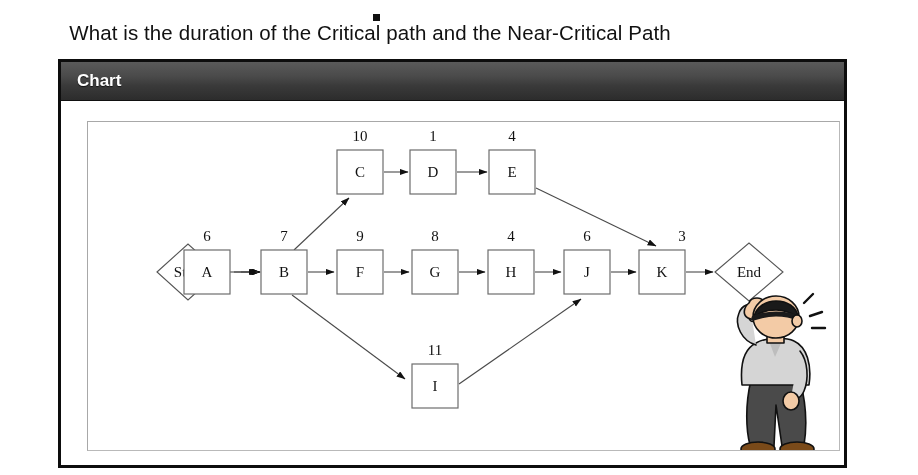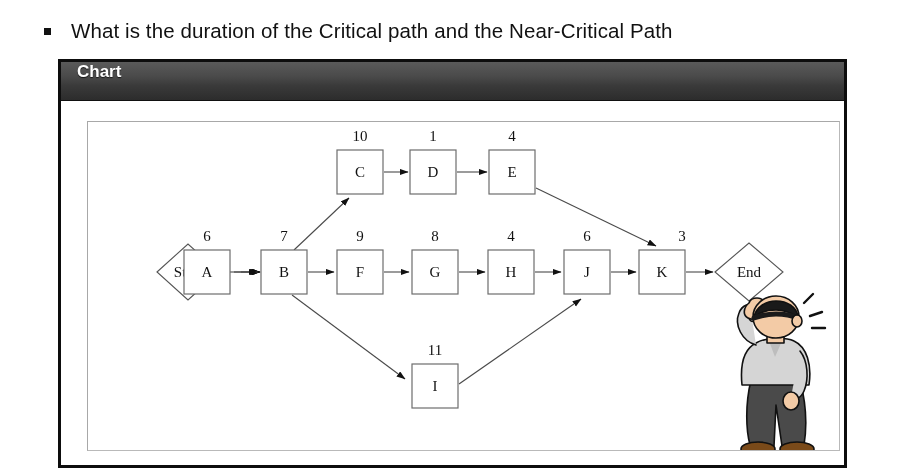--- a/index.html
+++ b/index.html
@@ -3,39 +3,39 @@
 <meta charset="utf-8">
 <style>
   html,body{margin:0;padding:0;}
   body{
     width:918px;height:475px;background:#ffffff;
     font-family:"Liberation Sans",sans-serif;
     overflow:hidden;position:relative;
   }
   
   #bullet-line{
-    position:absolute;left:12px;top:14px;width:740px;height:34px;
-    display:flex;align-items:center;
+    position:absolute;left:0;top:14px;width:740px;height:34px;
+    display:flex;align-items:center;flex-direction:column;
   }
   #bullet-marker{
     width:7px;height:7px;background:#111;margin-left:32px;margin-right:20px;
     flex:0 0 auto;
   }
   #bullet-text{
     font-size:20.5px;color:#111;letter-spacing:.1px;white-space:nowrap;
   }
   
   #chart-window{
     position:absolute;left:58px;top:59px;width:789px;height:409px;
     box-sizing:border-box;border:3px solid #0d0d0d;background:#ffffff;
   }
   #chart-titlebar{
     height:39px;width:100%;box-sizing:border-box;
     background:linear-gradient(to bottom,#5a5a5a 0%,#4a4a4a 38%,#3a3a3a 62%,#2c2c2c 100%);
-    display:flex;
+    display:flex;align-items:center;
     border-bottom:1px solid #111;
   }
   #chart-title{
     color:#fff;font-size:17px;font-weight:bold;margin-left:16px;
     text-shadow:0 1px 1px rgba(0,0,0,.7);
   }
   #chart-body{
     position:absolute;left:0;top:39px;right:0;bottom:0;background:#fff;
     padding:20px 6px 16px 26px;box-sizing:border-box;
   }

